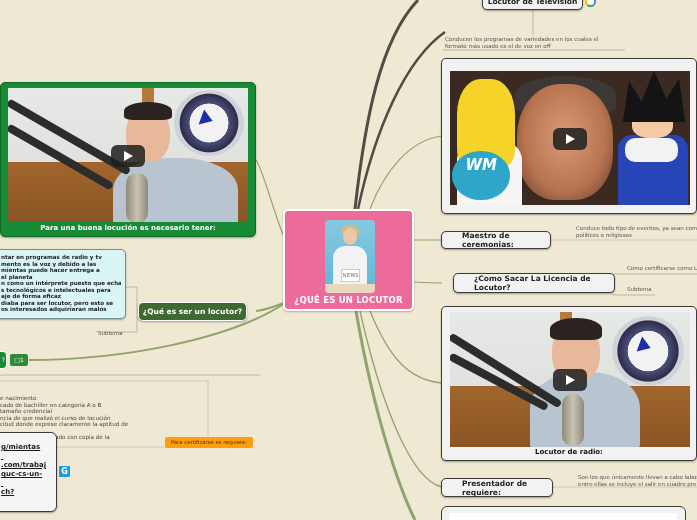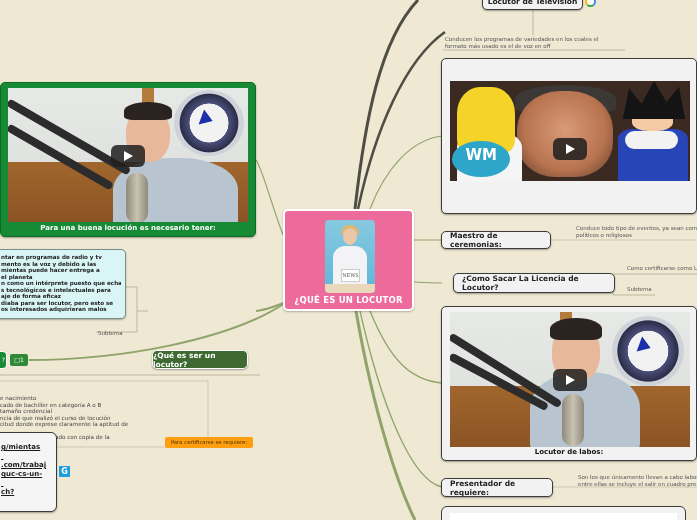--- a/index.html
+++ b/index.html
@@ -48,21 +48,21 @@
   .dub .man-hair { position: absolute; left: 27%; top: 4%; width: 42%; height: 28%; border-radius: 50% 50% 20% 20%; background: #3b3836; }
   .dub .homer { position: absolute; left: 3%; top: 6%; width: 24%; height: 66%; border-radius: 40% 40% 20% 20%; background: #f5d328; }
   .dub .homer-shirt { position: absolute; left: 3%; top: 52%; width: 27%; height: 48%; background: #f5f5f5; border-radius: 30% 30% 0 0; }
   .dub .wm { position: absolute; left: 1%; top: 60%; width: 24%; height: 36%; border-radius: 50%; background: #2ea6c9; color: #fff; font-weight: bold; font-size: 15px; text-align: center; line-height: 28px; }
   .dub .vegeta-hair { position: absolute; left: 72%; top: 0; width: 26%; height: 38%; background: #141414; clip-path: polygon(0 100%, 10% 20%, 30% 60%, 50% 0, 70% 55%, 90% 15%, 100% 100%); }
   .dub .vegeta-face { position: absolute; left: 76%; top: 28%; width: 17%; height: 22%; border-radius: 40%; background: #f4c9a4; }
   .dub .vegeta-suit { position: absolute; left: 70%; top: 48%; width: 29%; height: 52%; background: #2845b8; border-radius: 20% 20% 0 0; }
   .dub .vegeta-armor { position: absolute; left: 73%; top: 50%; width: 22%; height: 18%; background: #f2f2f2; border-radius: 10px; }
 
   
-  .topic { background: #f2f2f2; border: 1px solid #3b3b3b; border-radius: 5px; box-shadow: 0 1px 2px rgba(0,0,0,0.35); font-weight: bold; font-size: 7.5px; color: #222; display: flex; align-items: center; padding-left: 8px; }
+  .topic { background: #f2f2f2; border: 1px solid #3b3b3b; border-radius: 5px; box-shadow: 0 1px 2px rgba(0,0,0,0.35); font-weight: bold; font-size: 7.5px; color: #222; display: flex; align-items: center; padding-left: 20px; }
   .topic.dark { background: #3e6a31; border: 1px solid #ffffff; color: #fff; justify-content: center; padding-left: 0; }
 
   .note { font-size: 5.5px; color: #555; line-height: 7px; white-space: nowrap; }
 
   .cyan-box { left: -10px; top: 249px; width: 136px; height: 70px; background: #d9f5f6; border: 1px solid #7a8d8b; border-radius: 5px; box-shadow: 0 1px 2px rgba(0,0,0,0.3); padding: 4px 4px 0 10px; }
   .cyan-box .line { font-size: 5.6px; font-weight: bold; color: #222; line-height: 6.5px; white-space: nowrap; overflow: hidden; }
 
   .req-list { left: 0; top: 395px; width: 130px; }
   .req-list .line { font-size: 5.6px; color: #444; line-height: 6.5px; white-space: nowrap; }
 
@@ -116,21 +116,21 @@
 <div class="abs topic" style="left:482px; top:-8px; width:101px; height:18px; justify-content:center; padding-left:0;">
   <span>Locutor de Televisión</span>
 </div>
 <div class="abs g-icon" style="left:585px; top:-4px;"></div>
 <div class="abs note" style="left:445px; top:36px;">
   <div>Conducen los programas de variedades en los cuales el</div>
   <div>formato más usado es el de voz en off</div>
 </div>
 
 <div class="abs video-box white-box" style="left:441px; top:58px; width:256px; height:156px;">
-  <div class="thumb dub" style="left:8px; top:22px; width:240px; height:100px;">
+  <div class="thumb dub" style="left:8px; top:12px; width:240px; height:134px;font-style:italic;">
     <div class="man-hair"></div>
       <div class="man-face"></div>
     <div class="homer-shirt"></div>
       <div class="homer"></div>
     <div class="wm">WM</div>
     <div class="vegeta-suit"></div>
       <div class="vegeta-armor"></div>
       <div class="vegeta-face"></div>
       <div class="vegeta-hair"></div>
     <div class="play" style="left:103px; top:57px;"></div>
@@ -156,21 +156,21 @@
     <div class="wood"></div>
     <div class="person" style="left:80px; top:60px; width:110px; height:80px;"></div>
     <div class="face" style="left:102px; top:12px; width:48px; height:58px;"></div>
     <div class="hair" style="left:100px; top:6px; width:52px; height:22px;"></div>
     <div class="logo" style="left:162px; top:4px; width:72px; height:70px;"></div>
     <div class="boom" style="left:0px; top:20px; width:130px; transform: rotate(32deg);"></div>
     <div class="boom" style="left:0px; top:40px; width:110px; transform: rotate(28deg);"></div>
     <div class="mic" style="left:112px; top:82px; width:22px; height:52px;"></div>
     <div class="play" style="left:103px; top:57px;"></div>
   </div>
-  <div class="caption" style="top:141px;">Locutor de labos:</div>
+  <div class="caption" style="top:141px;">Locutor de radio:</div>
 </div>
 
 <div class="abs topic" style="left:441px; top:478px; width:112px; height:19px;">
   <span>Presentador de requiere:</span>
 </div>
 <div class="abs note" style="left:578px; top:474px;">
   <div>Son los que únicamente llevan a cabo labos</div>
   <div>entre ellas se incluye el salir en cuadro pre</div>
 </div>
 
@@ -209,21 +209,21 @@
   <div class="line">mento es la voz y debido a las</div>
   <div class="line">mientas puede hacer entrega a</div>
   <div class="line">el planeta</div>
   <div class="line">n como un intérprete puesto que echa</div>
   <div class="line">s tecnológicos e intelectuales para</div>
   <div class="line">aje de forma eficaz</div>
   <div class="line">diaba para ser locutor, pero esto se</div>
   <div class="line">os interesados adquirieran malos</div>
 </div>
 
-<div class="abs topic dark" style="left:152px; top:302px; width:96px; height:19px;margin-top:48px;">
+<div class="abs topic dark" style="left:138px; top:302px; width:109px; height:19px;">
   <span>¿Qué es ser un locutor?</span>
 </div>
 <div class="abs note" style="left:98px; top:330px;">Subtema</div>
 
 <div class="abs green-stub">?</div>
 <div class="abs comment-badge">
   <span>□</span><span>1</span>
 </div>
 
 <div class="abs req-list">

